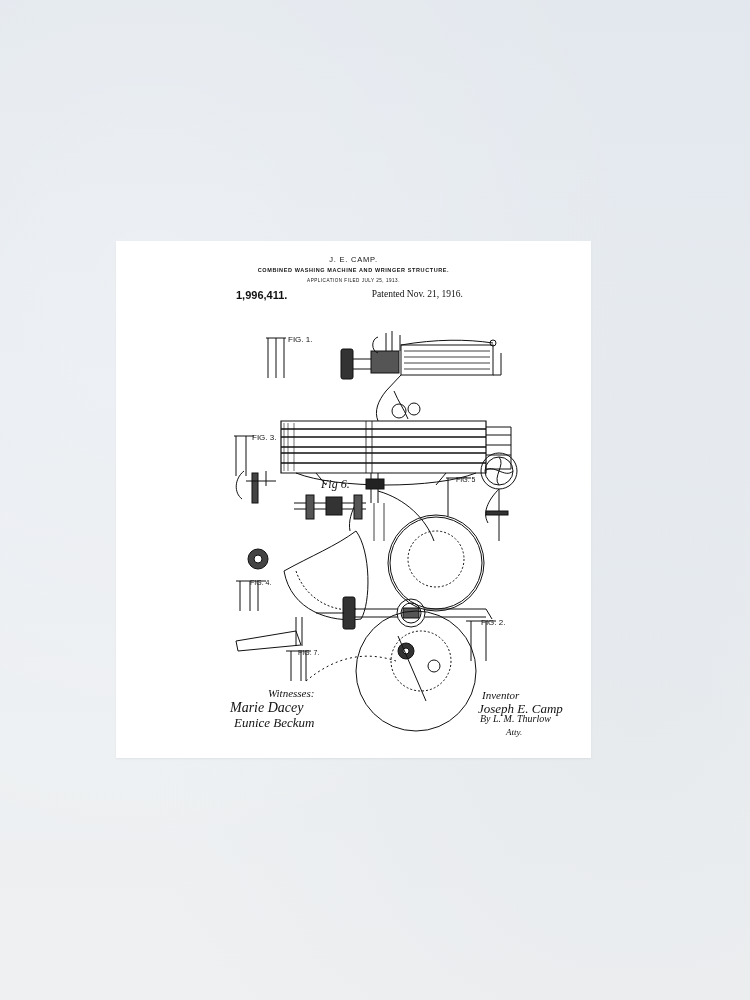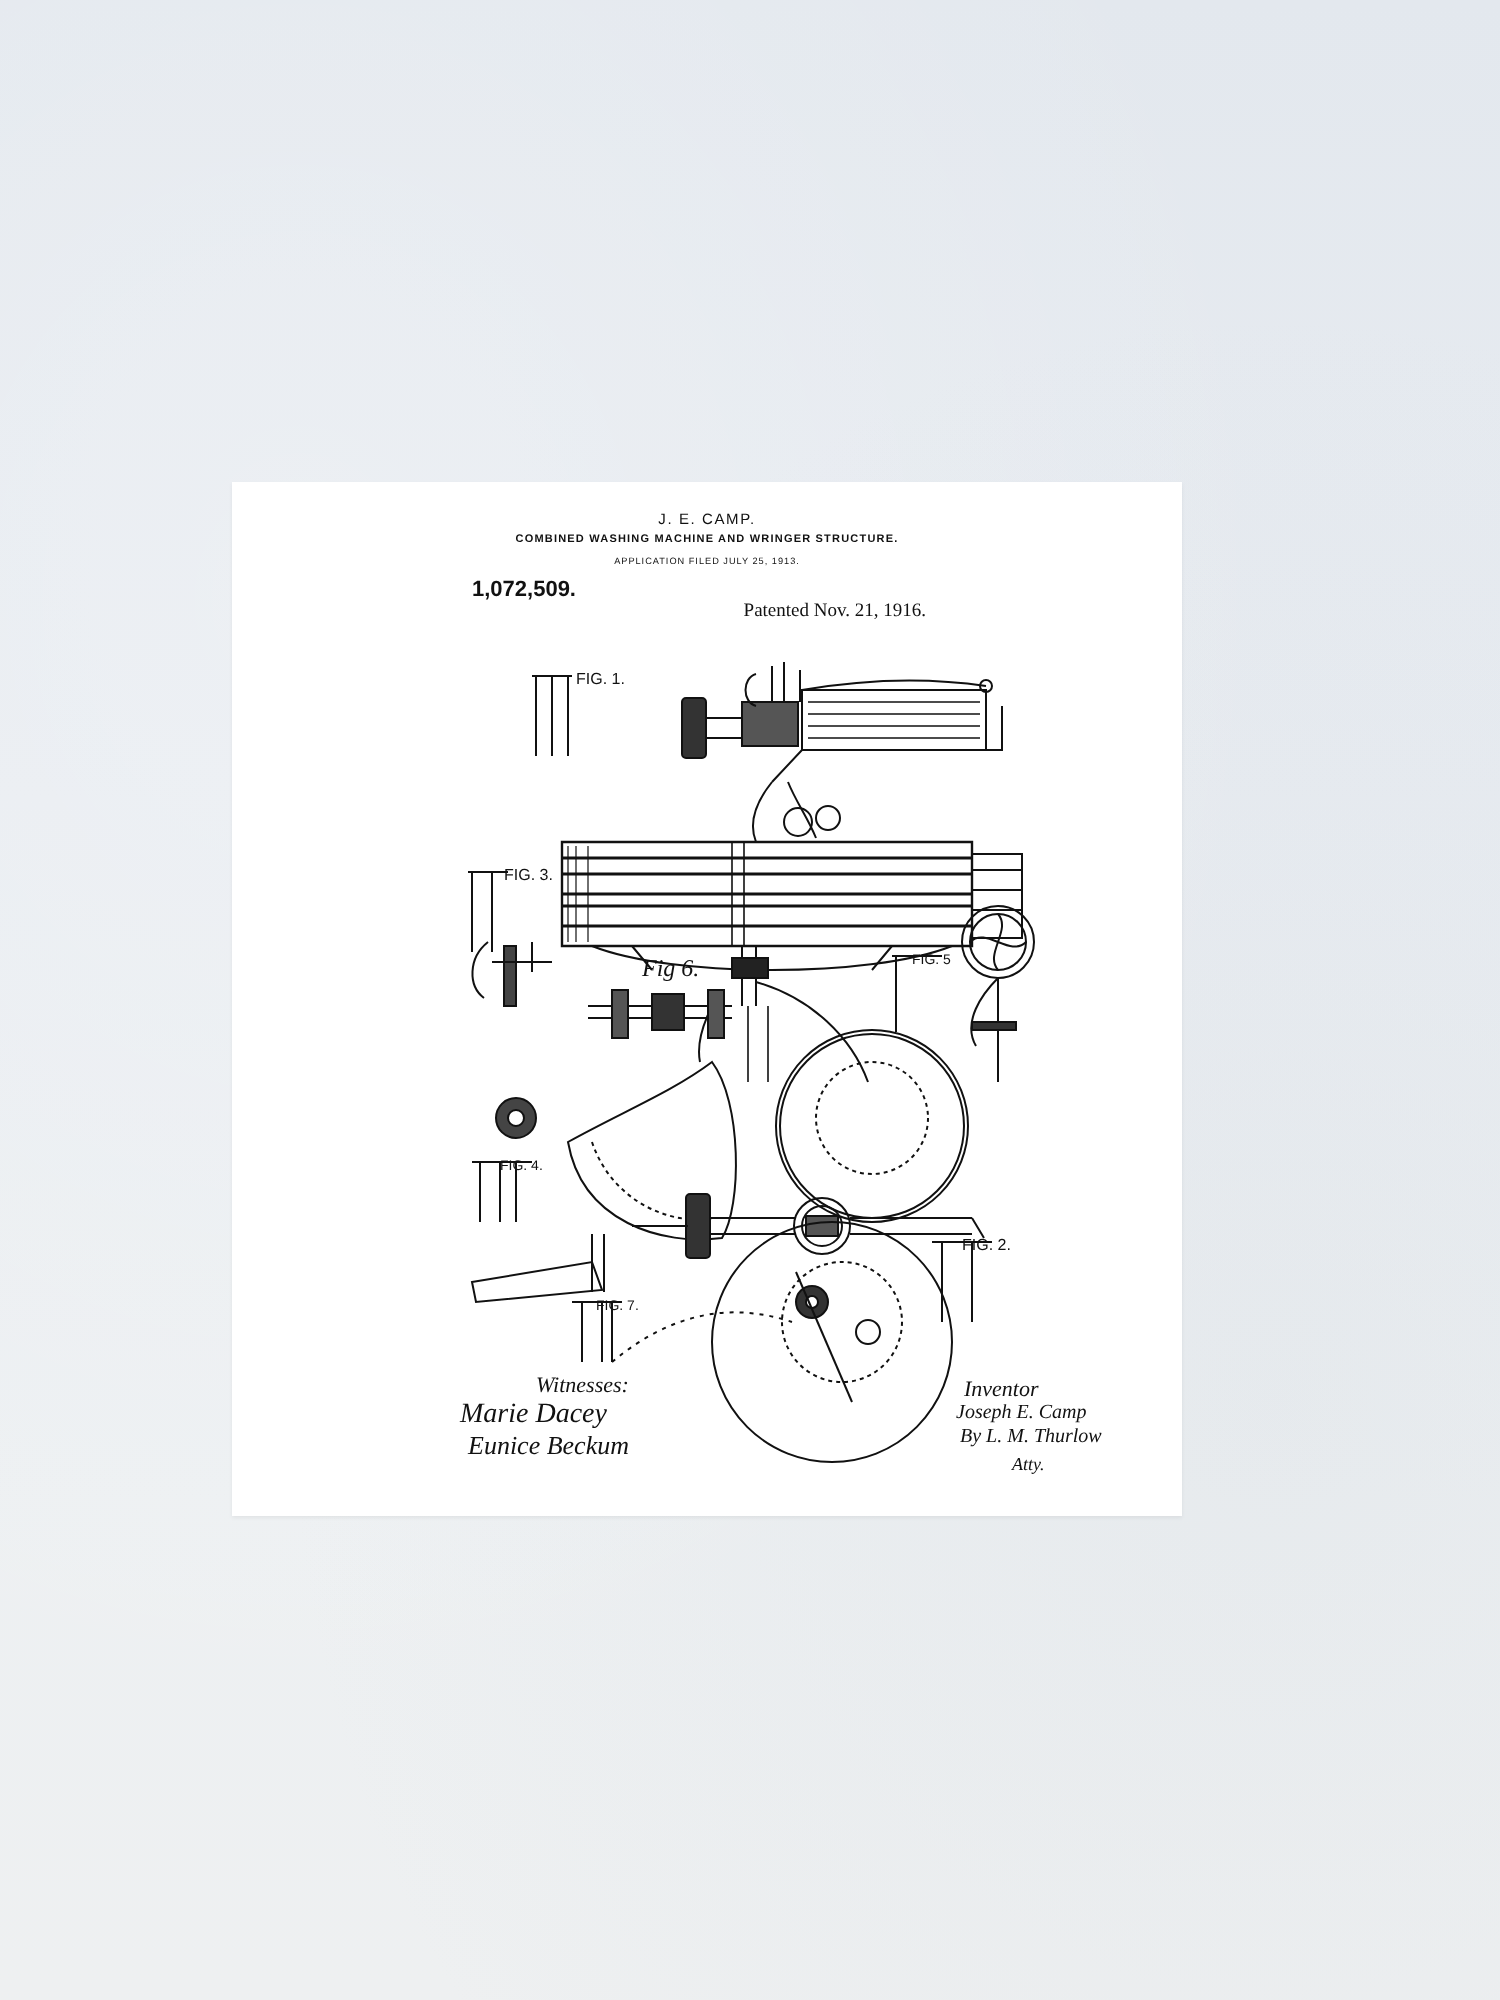--- a/index.html
+++ b/index.html
@@ -17,34 +17,34 @@
   .poster {
     position:absolute; left:116px; top:241px; width:475px; height:517px;
     background:#ffffff;
     box-shadow: 0 1px 2px rgba(0,0,0,0.06);
   }
   .hdr { position:absolute; left:0; width:100%; text-align:center; color:#111; }
   .name { top:14px; font-size:7.5px; letter-spacing:0.8px; font-family:"Liberation Sans", sans-serif; }
   .title { top:26px; font-size:5.5px; letter-spacing:0.6px; font-weight:bold; }
   .filed { top:37px; font-size:4.6px; letter-spacing:0.5px; }
   .pnum { position:absolute; left:120px; top:48px; font-size:11px; font-weight:bold; color:#111; font-family:"Liberation Sans", sans-serif; }
-  .pdate { position:absolute; right:128px; top:48px; font-size:9.5px; color:#111; font-family:"Liberation Serif", serif;margin-top:12px; }
+  .pdate { position:absolute; right:128px; top:48px; font-size:9.5px; color:#111; font-family:"Liberation Serif", serif; }
   .drawing { position:absolute; left:0; top:0; }
   .sig { position:absolute; color:#111; font-family:"Liberation Serif", serif; font-style:italic; }
 </style>
 </head>
 <body>
 
 <div class="wall-texture"></div>
 
 <div class="poster">
   <div class="hdr name">J. E. CAMP.</div>
   <div class="hdr title">COMBINED WASHING MACHINE AND WRINGER STRUCTURE.</div>
   <div class="hdr filed">APPLICATION FILED JULY 25, 1913.</div>
-  <div class="pnum">1,072,509.</div>
+  <div class="pnum">1,996,411.</div>
   <div class="pdate">Patented Nov. 21, 1916.</div>
 
   <svg class="drawing" width="517" height="517" viewBox="0 0 517 517" fill="none" stroke="#111" stroke-width="1">
 
     <g stroke-width="1">
       <path d="M150 97 H170 M152 97 V137 M160 97 V137 M168 97 V137"></path>
       <text x="172" y="101" font-size="8" fill="#111" stroke="none" font-family="Liberation Sans, sans-serif">FIG. 1.</text>
     </g>
 
     <g>
@@ -147,16 +147,16 @@
       <path d="M282 395 L310 460"></path>
       <circle cx="318" cy="425" r="6"></circle>
       <path d="M190 440 C220 415 250 410 280 420" stroke-dasharray="2 3"></path>
     </g>
   </svg>
 
   <div class="sig" style="left:116px;top:446px;font-size:11px;margin-left:36px;">Witnesses:</div>
   <div class="sig" style="left:114px;top:459px;font-size:14px;">Marie Dacey</div>
   <div class="sig" style="left:118px;top:474px;font-size:13px;text-align:center;">Eunice Beckum</div>
   <div class="sig" style="left:366px;top:448px;font-size:11px;">Inventor</div>
-  <div class="sig" style="left:362px;top:460px;font-size:10px;">Joseph E. Camp</div>
+  <div class="sig" style="left:362px;top:460px;font-size:13px;">Joseph E. Camp</div>
   <div class="sig" style="left:364px;top:472px;font-size:10px;">By L. M. Thurlow</div>
   <div class="sig" style="left:390px;top:486px;font-size:9px;">Atty.</div>
 </div>
 
 </body></html>

